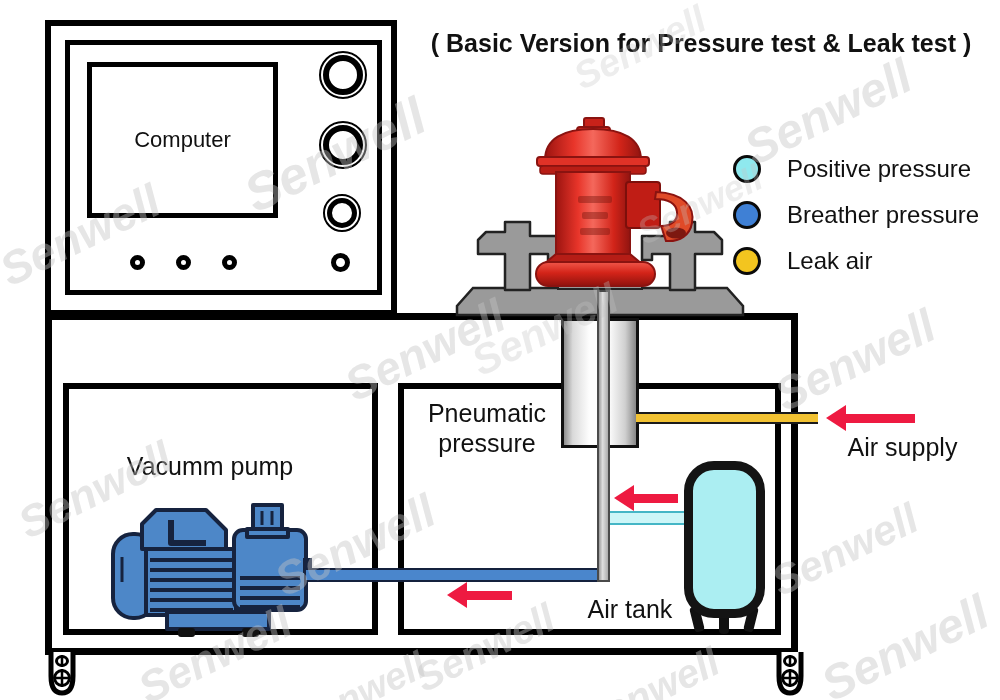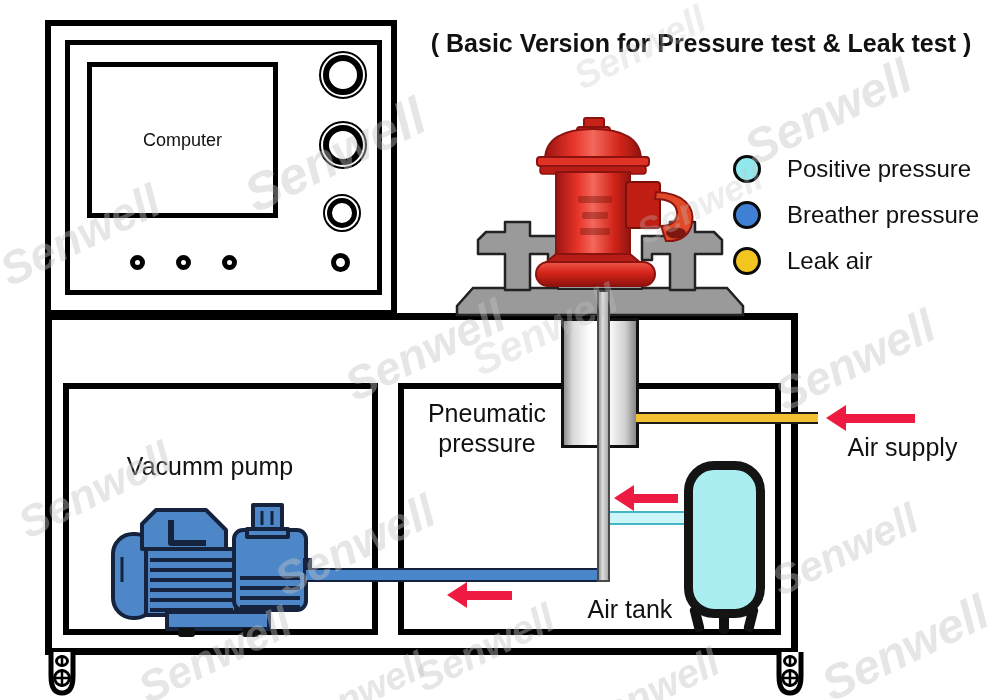--- a/index.html
+++ b/index.html
@@ -7,21 +7,21 @@
           font-family:"Liberation Sans", sans-serif;color:#111;}
   .abs{position:absolute;}
   
   #title{left:405px;top:14px;width:592px;text-align:center;line-height:1.7;}
   #title .t1{font-size:25px;font-weight:700;margin:0;}
   #title .t2{font-size:25px;font-weight:700;margin:8px;}
   
   #console-outer{left:45px;top:20px;width:340px;height:284px;border:6px solid #000;}
   #console-inner{left:65px;top:40px;width:307px;height:245px;border:5px solid #000;}
   #screen{left:87px;top:62px;width:181px;height:146px;border:5px solid #000;
-          display:flex;align-items:center;justify-content:center;font-size:18px;}
+          display:flex;align-items:center;justify-content:center;font-size:22px;}
   .knob{border-radius:50%;border:6px solid #000;outline:2px solid #000;outline-offset:2px;background:#fff;}
   #knob1{left:323px;top:55px;width:28px;height:28px;}
   #knob2{left:323px;top:125px;width:28px;height:28px;}
   #knob3{left:327px;top:198px;width:20px;height:20px;border-width:5px;}
   .dot{border-radius:50%;border:5px solid #000;background:#fff;width:5px;height:5px;}
   #dot1{left:130px;top:255px;} #dot2{left:176px;top:255px;} #dot3{left:222px;top:255px;}
   #dot4{left:331px;top:253px;width:9px;height:9px;}
   
   #bench{left:45px;top:313px;width:739px;height:328px;border:7px solid #000;}
   #box-left{left:63px;top:383px;width:303px;height:240px;border:6px solid #000;}

